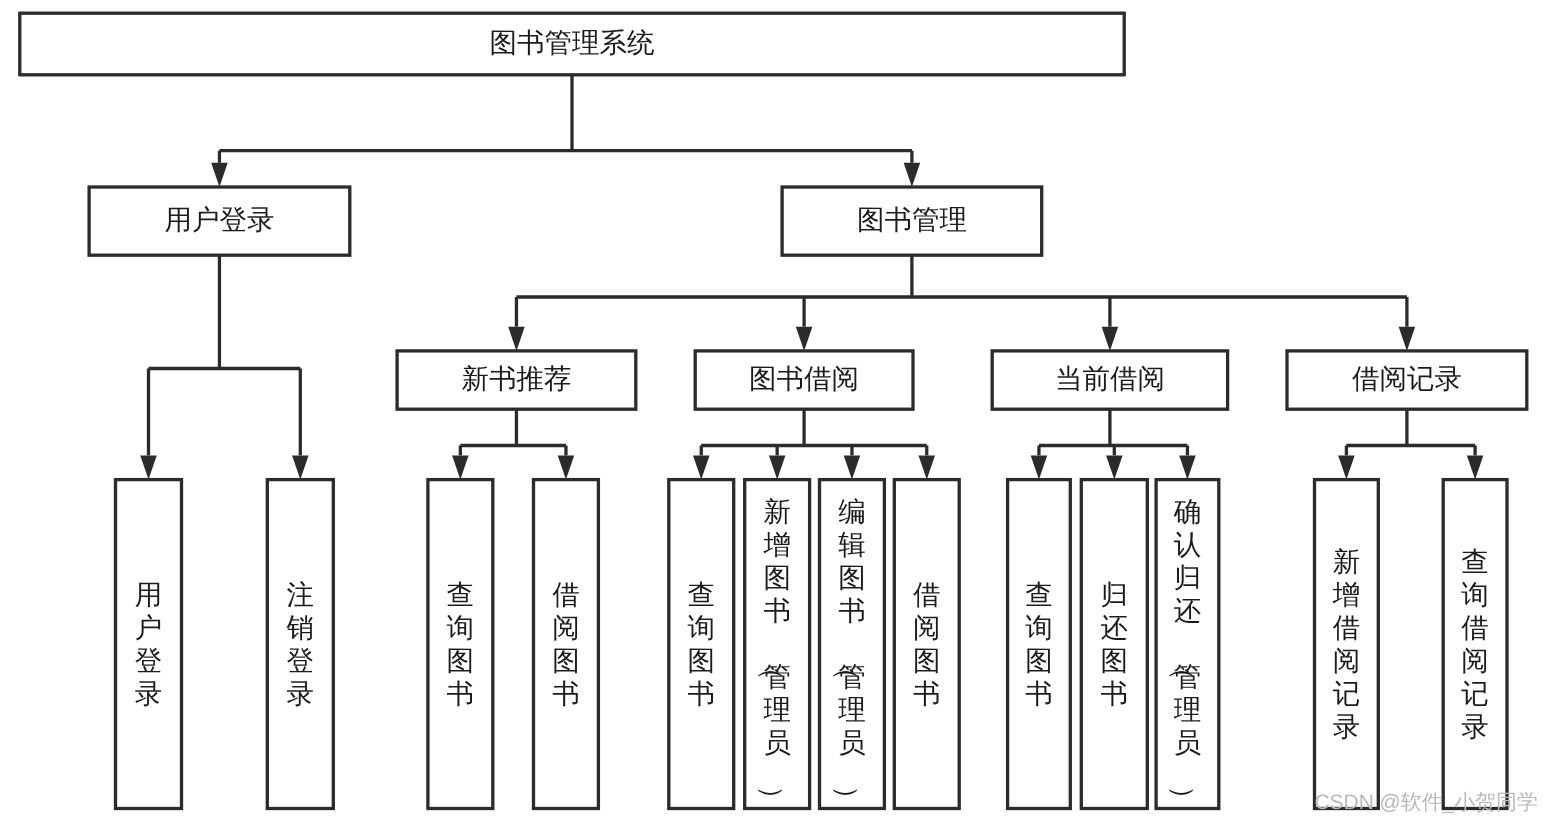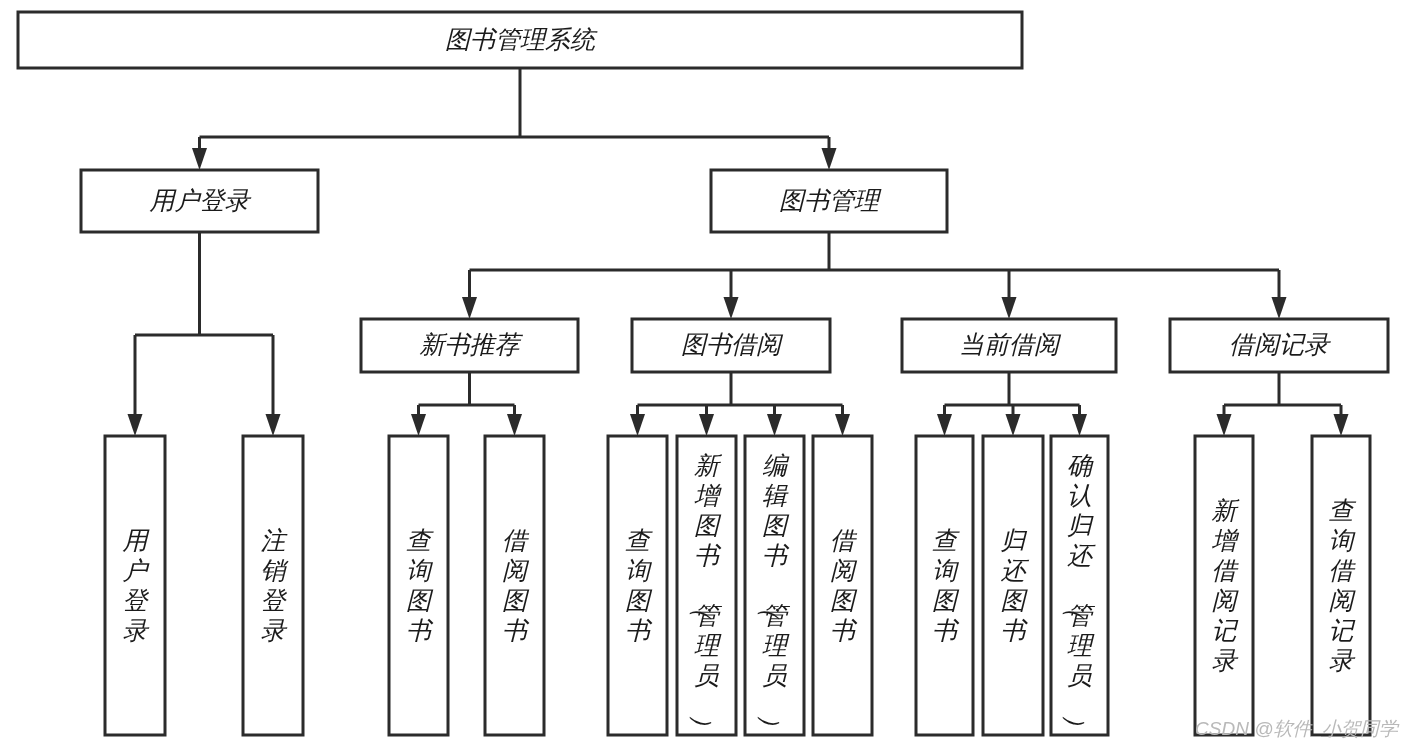--- a/index.html
+++ b/index.html
@@ -13,21 +13,20 @@
     font-family: "Liberation Sans", "DejaVu Sans", sans-serif;
     overflow: hidden;
     position: relative;
   }
   #diagram-root {
     position: absolute;
     left: 0;
     top: 0;
     width: 1168px;
     height: 747px;
-    font-style: italic;
   }
   svg#tree-svg {
     display: block;
     width: 1405px;
     height: 747px;
   }
   .node-box {
     fill: #ffffff;
     stroke: #2b2b2b;
     stroke-width: 3;

